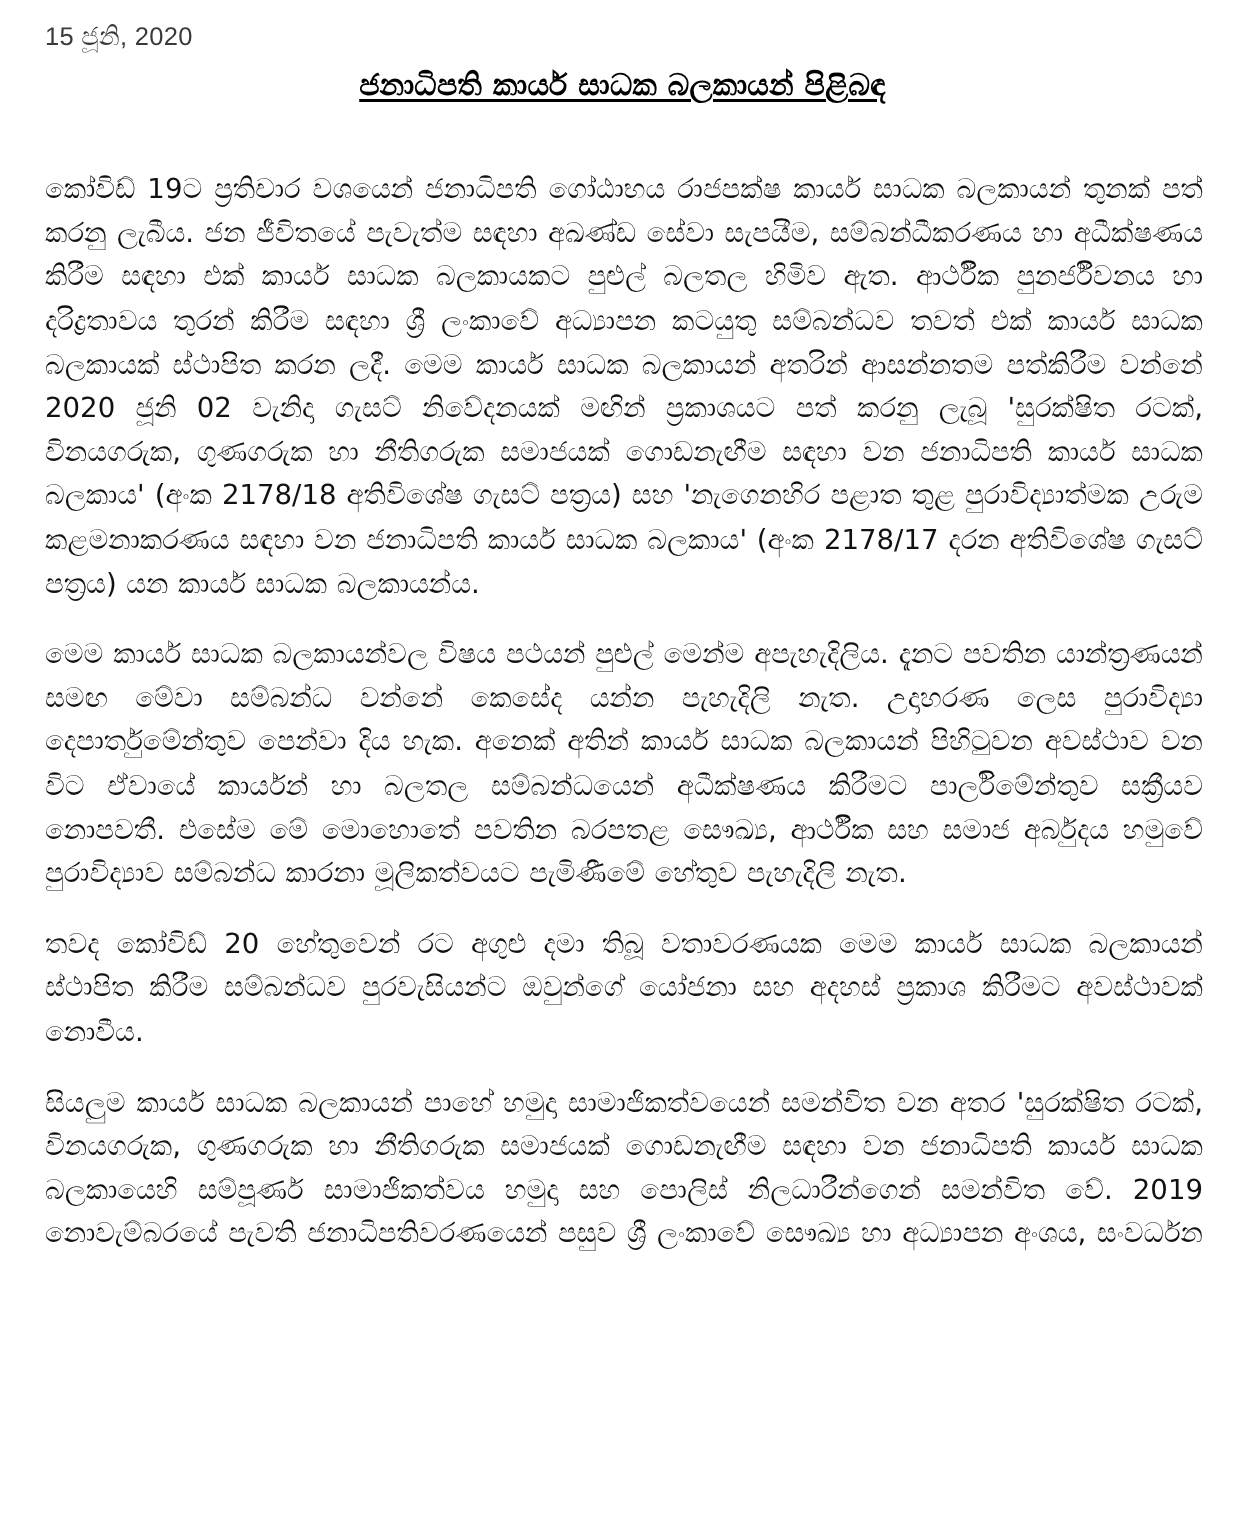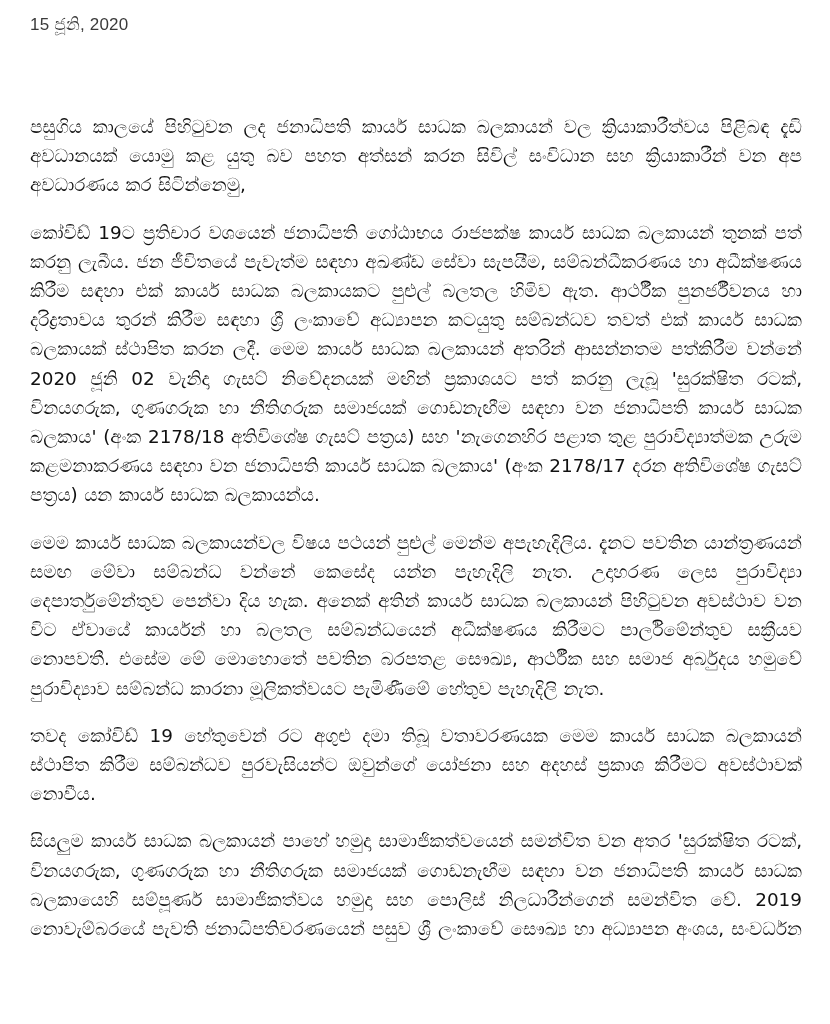--- a/index.html
+++ b/index.html
@@ -84,24 +84,24 @@
   }
 </style>
 </head>
 <body>
 
 <div class="page">
 
   <div class="date-line">15 ජූනි, 2020</div>
 
   <div class="title-block">
+    <div class="title-line">ජනාධිපති කාර්ය සාධක බලකායන් පිළිබඳ</div>
     <br>
   </div>
 
   <div class="body-block">
-    <p class="para">පසුගිය කාලයේ පිහිටුවන ලද ජනාධිපති කාර්ය සාධක බලකායන් වල ක්‍රියාකාරීත්වය පිළිබඳ දැඩි අවධානයක් යොමු කළ යුතු බව පහත අත්සන් කරන සිවිල් සංවිධාන සහ ක්‍රියාකාරීන් වන අප අවධාරණය කර සිටින්නෙමු,</p>
     <p class="para">කෝවිඩ් 19ට ප්‍රතිචාර වශයෙන් ජනාධිපති ගෝඨාභය රාජපක්ෂ කාර්ය සාධක බලකායන් තුනක් පත් කරනු ලැබීය.  ජන ජීවිතයේ පැවැත්ම සඳහා අඛණ්ඩ සේවා සැපයීම, සම්බන්ධීකරණය හා අධීක්ෂණය කිරීම සඳහා එක් කාර්ය සාධක බලකායකට පුළුල් බලතල හිමිව ඇත. ආර්ථීක පුනර්ජීවනය හා දරිද්‍රතාවය තුරන් කිරීම සඳහා ශ්‍රී ලංකාවේ අධ්‍යාපන කටයුතු සම්බන්ධව තවත් එක් කාර්ය සාධක බලකායක් ස්ථාපිත කරන ලදී. මෙම කාර්ය සාධක බලකායන් අතරින් ආසන්නතම පත්කිරීම වන්නේ  2020 ජූනි 02 වැනිදා ගැසට් නිවේදනයක් මඟින් ප්‍රකාශයට පත් කරනු ලැබූ 'සුරක්ෂිත රටක්, විනයගරුක, ගුණගරුක හා නීතිගරුක සමාජයක් ගොඩනැඟීම සඳහා වන ජනාධිපති කාර්ය සාධක බලකාය'  (අංක 2178/18 අතිවිශේෂ ගැසට් පත්‍රය) සහ 'නැගෙනහිර පළාත තුළ පුරාවිද්‍යාත්මක උරුම කළමනාකරණය සඳහා වන ජනාධිපති කාර්ය සාධක බලකාය'   (අංක 2178/17 දරන අතිවිශේෂ ගැසට් පත්‍රය) යන  කාර්ය සාධක බලකායන්ය.</p>
     <p class="para">මෙම කාර්ය සාධක බලකායන්වල විෂය පථයන් පුළුල් මෙන්ම අපැහැදිලිය.  දැනට පවතින යාන්ත්‍රණයන් සමඟ මේවා සම්බන්ධ වන්නේ කෙසේද යන්න පැහැදිලි නැත. උදාහරණ ලෙස පුරාවිද්‍යා දෙපාර්තුමේන්තුව පෙන්වා දිය හැක. අනෙක් අතින් කාර්ය සාධක බලකායන් පිහිටුවන අවස්ථාව වන විට ඒවායේ කාර්යන් හා බලතල සම්බන්ධයෙන් අධීක්ෂණය කිරීමට පාර්ලිමේන්තුව සක්‍රීයව නොපවතී. එසේම මේ මොහොතේ පවතින බරපතළ සෞඛ්‍ය, ආර්ථීක සහ සමාජ අර්බුදය හමුවේ පුරාවිද්‍යාව සම්බන්ධ කාරනා මූලිකත්වයට පැමිණීමේ හේතුව පැහැදිලි නැත.</p>
-    <p class="para">තවද කෝවිඩ් 19 හේතුවෙන් රට අගුළු දමා තිබූ වතාවරණයක මෙම කාර්ය සාධක බලකායන් ස්ථාපිත කිරීම සම්බන්ධව පුරවැසියන්ට ඔවුන්ගේ යෝජනා සහ අදහස් ප්‍රකාශ කිරීමට අවස්ථාවක් නොවීය.</p>
+    <p class="para">තවද කෝවිඩ් 20 හේතුවෙන් රට අගුළු දමා තිබූ වතාවරණයක මෙම කාර්ය සාධක බලකායන් ස්ථාපිත කිරීම සම්බන්ධව පුරවැසියන්ට ඔවුන්ගේ යෝජනා සහ අදහස් ප්‍රකාශ කිරීමට අවස්ථාවක් නොවීය.</p>
     <p class="para para-clip">සියලුම කාර්ය සාධක බලකායන් පාහේ හමුදා සාමාජිකත්වයෙන් සමන්විත වන අතර 'සුරක්ෂිත රටක්, විනයගරුක, ගුණගරුක හා නීතිගරුක සමාජයක් ගොඩනැඟීම සඳහා වන ජනාධිපති කාර්ය සාධක බලකායෙහි සම්පූර්ණ සාමාජිකත්වය හමුදා සහ පොලිස්  නිලධාරීන්ගෙන්  සමන්විත  වේ.  2019  නොවැම්බරයේ  පැවති ජනාධිපතිවරණයෙන් පසුව ශ්‍රී ලංකාවේ සෞඛ්‍ය හා අධ්‍යාපන අංශය, සංවර්ධන ක්‍රියාදාමය, රාජ්‍ය පරිපාලනය සහ අධිකරණ ක්‍රියාදාමයන් තුළ සිවිල්</p>
   </div>
 
 </div>
 
 </body></html>

